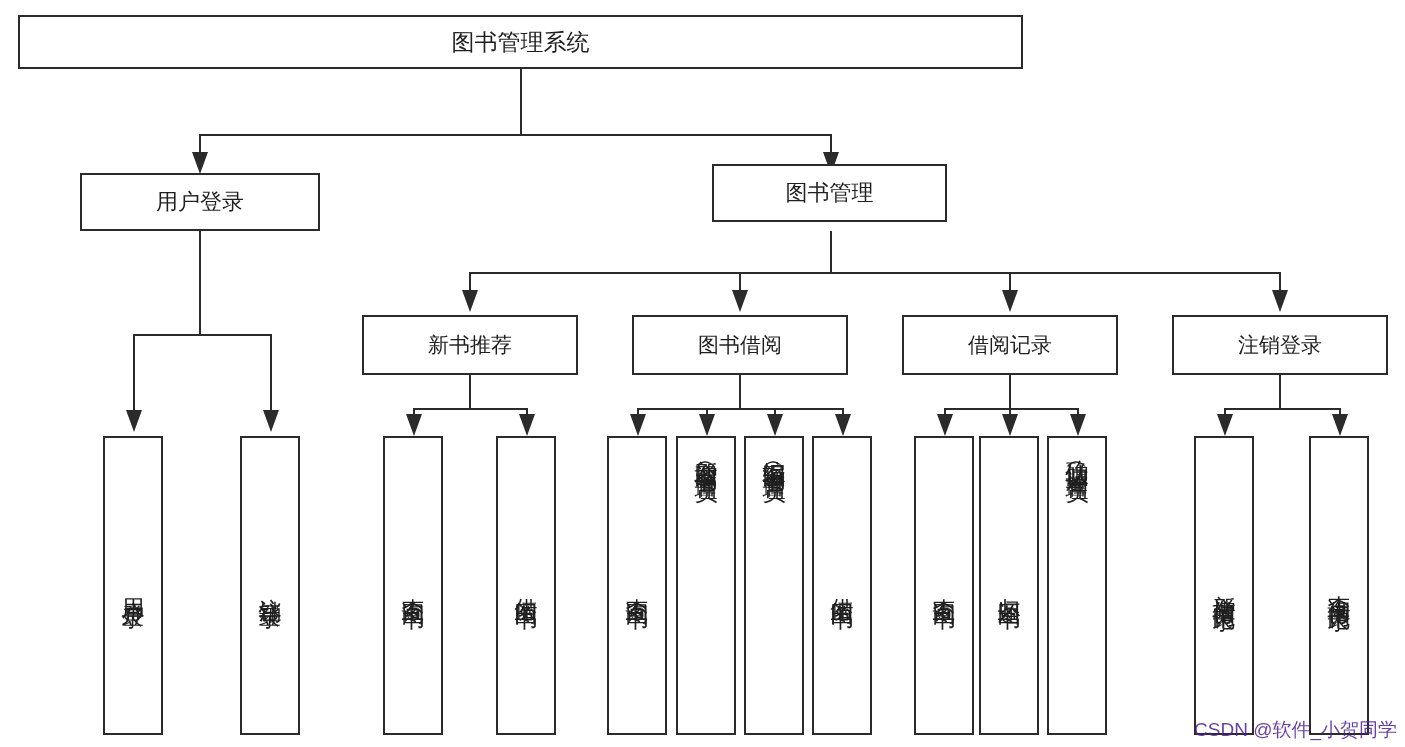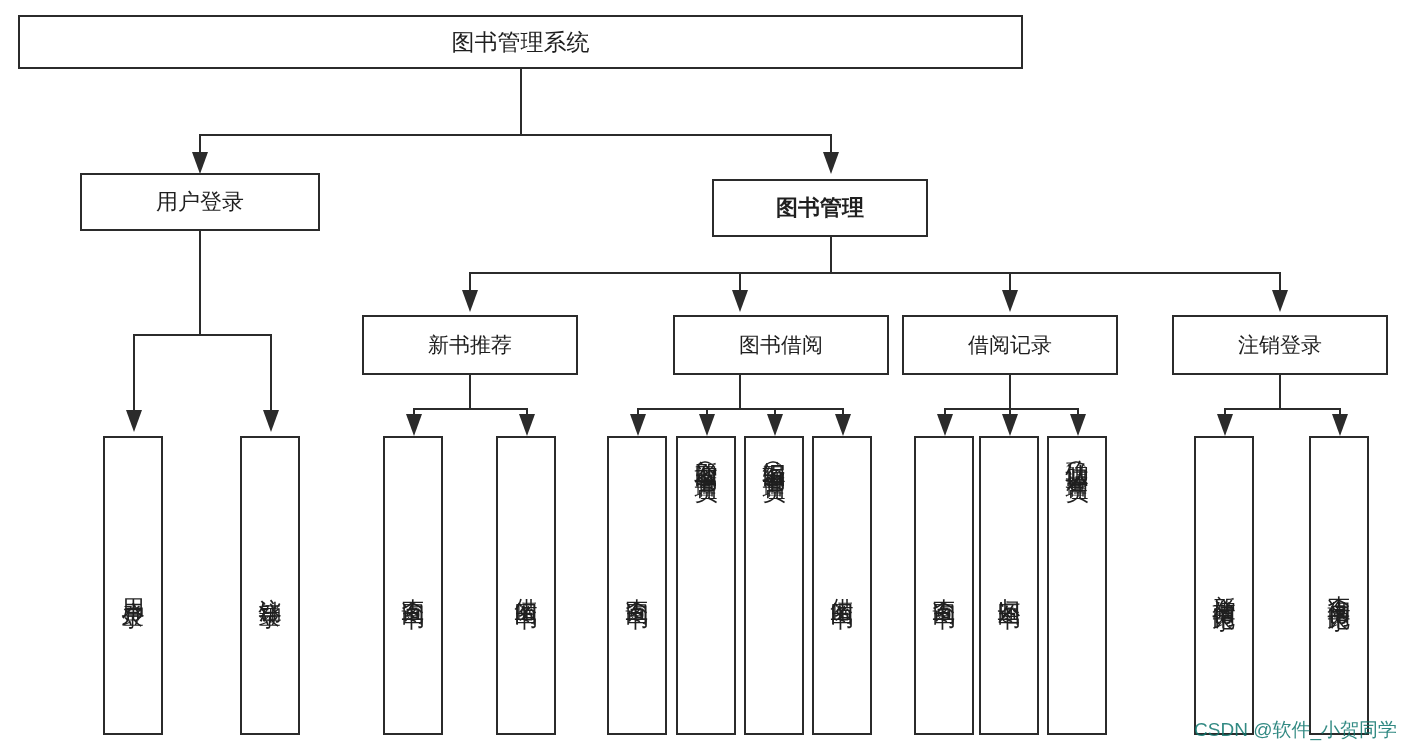--- a/index.html
+++ b/index.html
@@ -66,21 +66,21 @@
     border-left:8px solid transparent;
     border-right:8px solid transparent;
     border-top:22px solid #2b2b2b;
     z-index:2;
   }
   .watermark{
     position:absolute;
     right:8px;
     bottom:4px;
     font-size:19px;
-    color:#0f766e;
+    color:#4c1d95;
     opacity:.85;
     z-index:5;
     white-space:nowrap;
   }
 </style>
 </head>
 <body>
 
 <div id="canvas">
 
@@ -93,21 +93,21 @@
   <div class="hline" style="left:199px;top:134px;width:632px;"></div>
 
   <div class="vline" style="left:199px;top:134px;height:22px;"></div>
   <div class="arrow" style="left:192px;top:152px;"></div>
   <div class="vline" style="left:830px;top:134px;height:22px;"></div>
   <div class="arrow" style="left:823px;top:152px;"></div>
 
   <div class="node l2" style="left:80px;top:173px;width:240px;height:58px;">
     <span>用户登录</span>
   </div>
-  <div class="node l2" style="left:712px;top:179px;width:216px;height:58px;font-weight:bold;">
+  <div class="node l2" style="left:712px;top:164px;width:235px;height:58px;">
     <span>图书管理</span>
   </div>
 
   <div class="vline" style="left:199px;top:231px;height:104px;"></div>
   <div class="hline" style="left:133px;top:334px;width:138px;"></div>
   <div class="vline" style="left:133px;top:334px;height:80px;"></div>
   <div class="arrow" style="left:126px;top:410px;"></div>
   <div class="vline" style="left:270px;top:334px;height:80px;"></div>
   <div class="arrow" style="left:263px;top:410px;"></div>
 
@@ -119,21 +119,21 @@
   <div class="vline" style="left:739px;top:272px;height:22px;"></div>
   <div class="arrow" style="left:732px;top:290px;"></div>
   <div class="vline" style="left:1009px;top:272px;height:22px;"></div>
   <div class="arrow" style="left:1002px;top:290px;"></div>
   <div class="vline" style="left:1279px;top:272px;height:22px;"></div>
   <div class="arrow" style="left:1272px;top:290px;"></div>
 
   <div class="node l3" style="left:362px;top:315px;width:216px;height:60px;">
     <span>新书推荐</span>
   </div>
-  <div class="node l3" style="left:632px;top:315px;width:216px;height:60px;margin-left:41px;">
+  <div class="node l3" style="left:632px;top:315px;width:216px;height:60px;">
     <span>图书借阅</span>
   </div>
   <div class="node l3" style="left:902px;top:315px;width:216px;height:60px;">
     <span>借阅记录</span>
   </div>
   <div class="node l3" style="left:1172px;top:315px;width:216px;height:60px;">
     <span>注销登录</span>
   </div>
 
   <div class="vline" style="left:469px;top:375px;height:34px;"></div>

